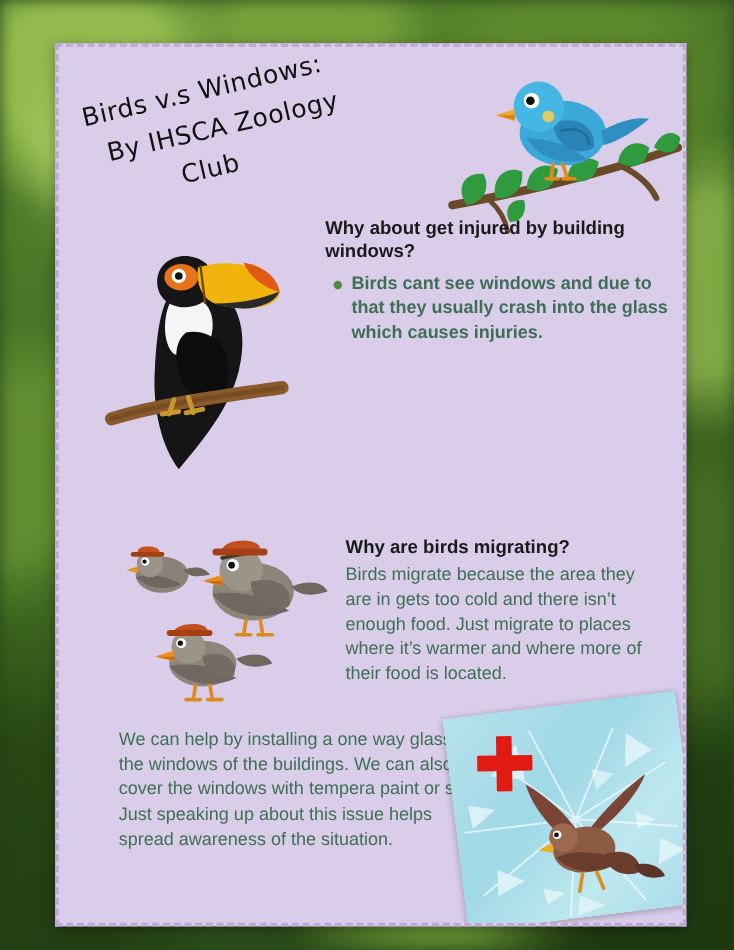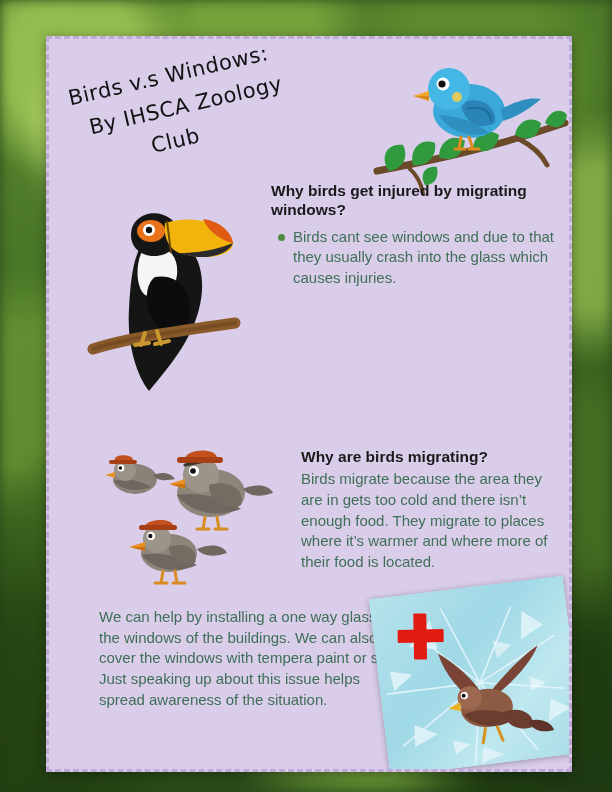--- a/index.html
+++ b/index.html
@@ -90,20 +90,21 @@
   #sec-injury {
     position: absolute;
     left: 222px;
     top: 142px;
     width: 288px;
   }
   #sec-injury ul {
     margin: 7px 0 0 0;
     padding-left: 22px;
     list-style: none;
+    font-weight: bold;
   }
   #sec-injury li {
     position: relative;
     margin-bottom: 7px;
     color: #3f6f56;
     font-size: 15px;
     line-height: 1.38;
   }
   #sec-injury li::before {
     content: "";
@@ -111,21 +112,21 @@
     left: -15px;
     top: 7px;
     width: 7px;
     height: 7px;
     border-radius: 50%;
     background: #4c8a3f;
   }
 
   #sec-migrate {
     position: absolute;
-    left: 252px;
+    left: 239px;
     top: 408px;
     width: 266px;
   }
   #sec-migrate p { margin: 3px 0 0 0; }
 
   #sec-help {
     position: absolute;
     left: 50px;
     top: 565px;
     width: 310px;
@@ -223,21 +224,21 @@
     <path d="M72 86 C96 82, 112 102, 106 130 C96 148, 76 144, 68 126 C62 110, 62 94, 72 86 Z" fill="#0c0c0c"></path>
 
     <path d="M10 158 C48 146, 96 140, 152 132" stroke="#8a5a2b" stroke-width="11" fill="none" stroke-linecap="round"></path>
     <path d="M10 158 C48 146, 96 140, 152 132" stroke="#6d4420" stroke-width="4" fill="none" stroke-linecap="round" opacity="0.6"></path>
 
     <path d="M62 142 L58 154 M74 140 L78 153" stroke="#c9982c" stroke-width="4" stroke-linecap="round"></path>
     <path d="M52 154 L66 152 M72 153 L86 150" stroke="#c9982c" stroke-width="4" stroke-linecap="round"></path>
   </svg>
 
   <div id="sec-injury">
-    <div class="heading">Why birds get injured by migrating windows?</div>
+    <div class="heading">Why about get injured by building windows?</div>
     <ul>
       <li>Birds cant see windows and due to that they usually crash into the glass which causes injuries.</li>
     </ul>
   </div>
 
   <svg id="hatbirds" viewBox="0 0 175 160">
 
     <g>
       <ellipse cx="34" cy="42" rx="22" ry="15" fill="#8a8278"></ellipse>
       <path d="M12 44 C20 52, 34 56, 50 50 C40 44, 26 40, 12 44 Z" fill="#6e675f"></path>
@@ -283,21 +284,21 @@
       <rect x="38" y="88" width="38" height="5" rx="2.5" fill="#a63f15"></rect>
       <path d="M68 110 C84 104, 98 112, 94 126 C80 130, 68 122, 68 110 Z" fill="#746b63"></path>
       <path d="M96 112 C110 106, 122 108, 126 116 C114 120, 102 120, 96 112 Z" fill="#6f6760"></path>
       <path d="M62 134 L60 146 M74 134 L76 146" stroke="#d98c22" stroke-width="3" stroke-linecap="round"></path>
       <path d="M54 146 L66 146 M72 146 L84 146" stroke="#d98c22" stroke-width="3" stroke-linecap="round"></path>
     </g>
   </svg>
 
   <div id="sec-migrate">
     <div class="heading">Why are birds migrating?</div>
-    <p class="body-green">Birds migrate because the area they are in gets too cold and there isn’t enough food. They migrate to places where it’s warmer and where more of their food is located.</p>
+    <p class="body-green">Birds migrate because the area they are in gets too cold and there isn’t enough food. Just migrate to places where it’s warmer and where more of their food is located.</p>
   </div>
 
   <div id="sec-help">
     <p class="body-green">We can help by installing a one way glass to the windows of the buildings. We can also cover the windows with tempera paint or soap. Just speaking up about this issue helps spread awareness of the situation.</p>
   </div>
 
   <div id="window-photo">
     <svg viewBox="0 0 195 178" width="195" height="178">
 
       <g stroke="#e8f7fb" stroke-width="1.6" opacity="0.85" fill="none">

